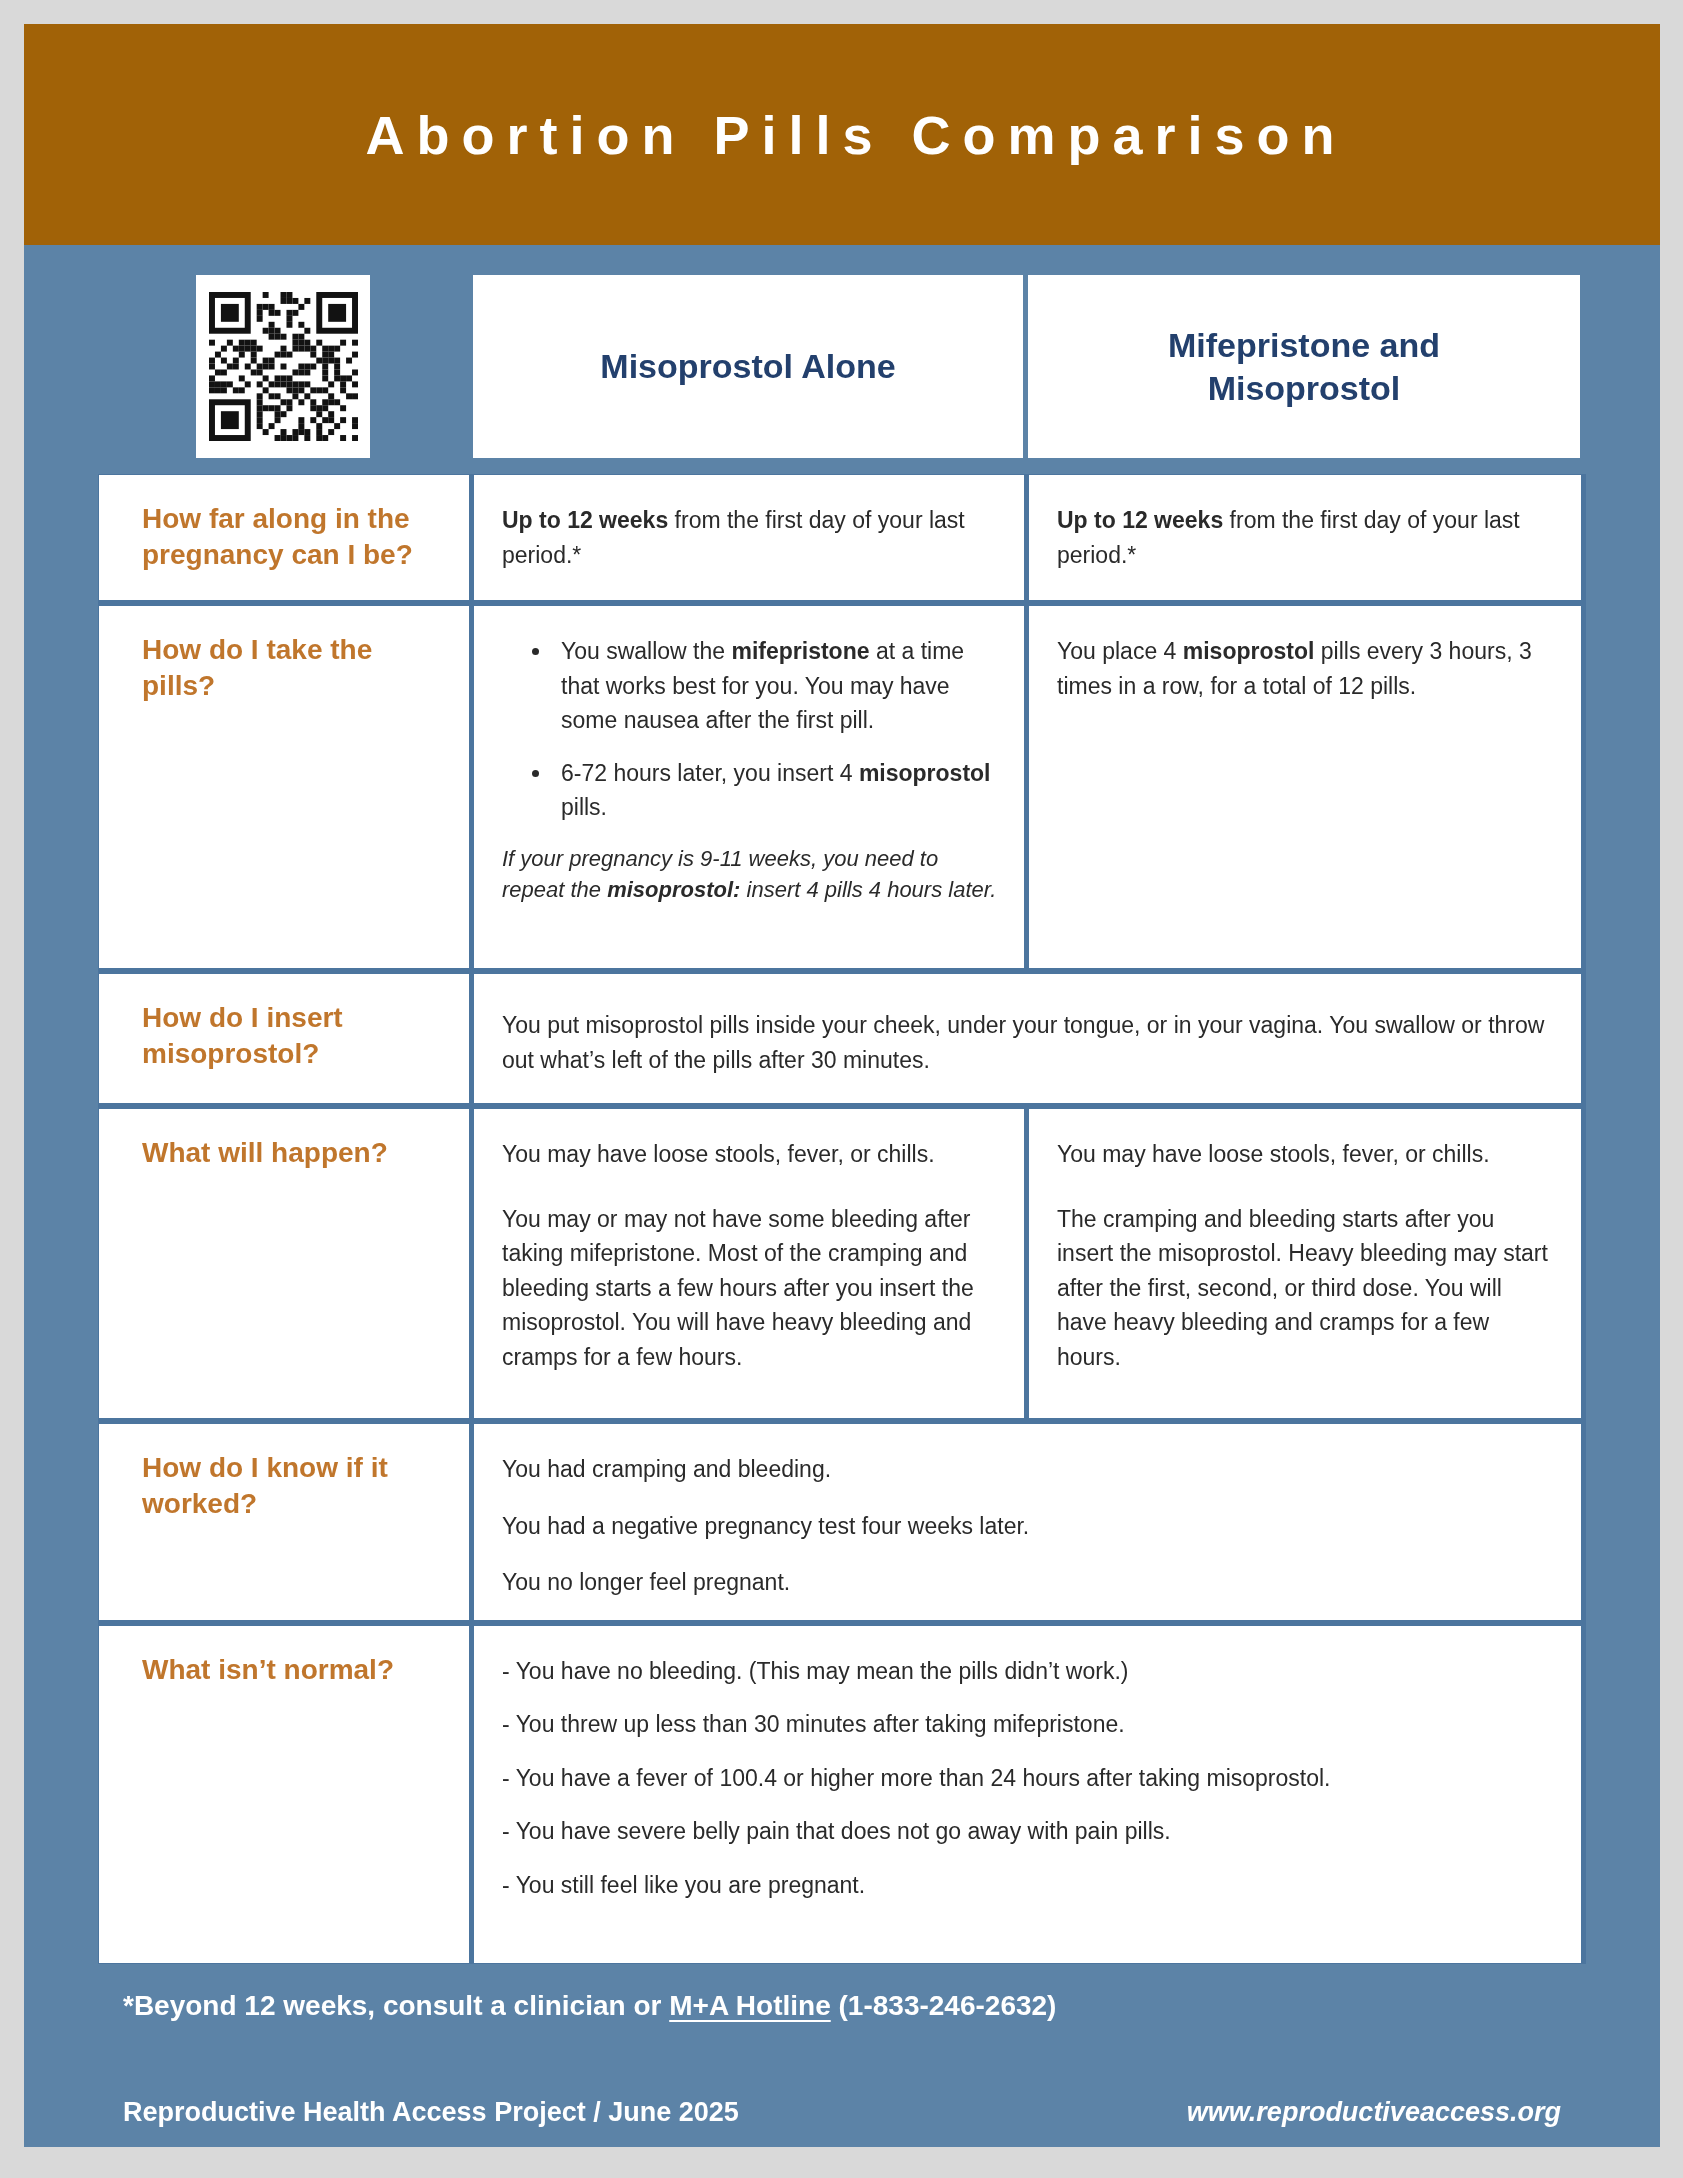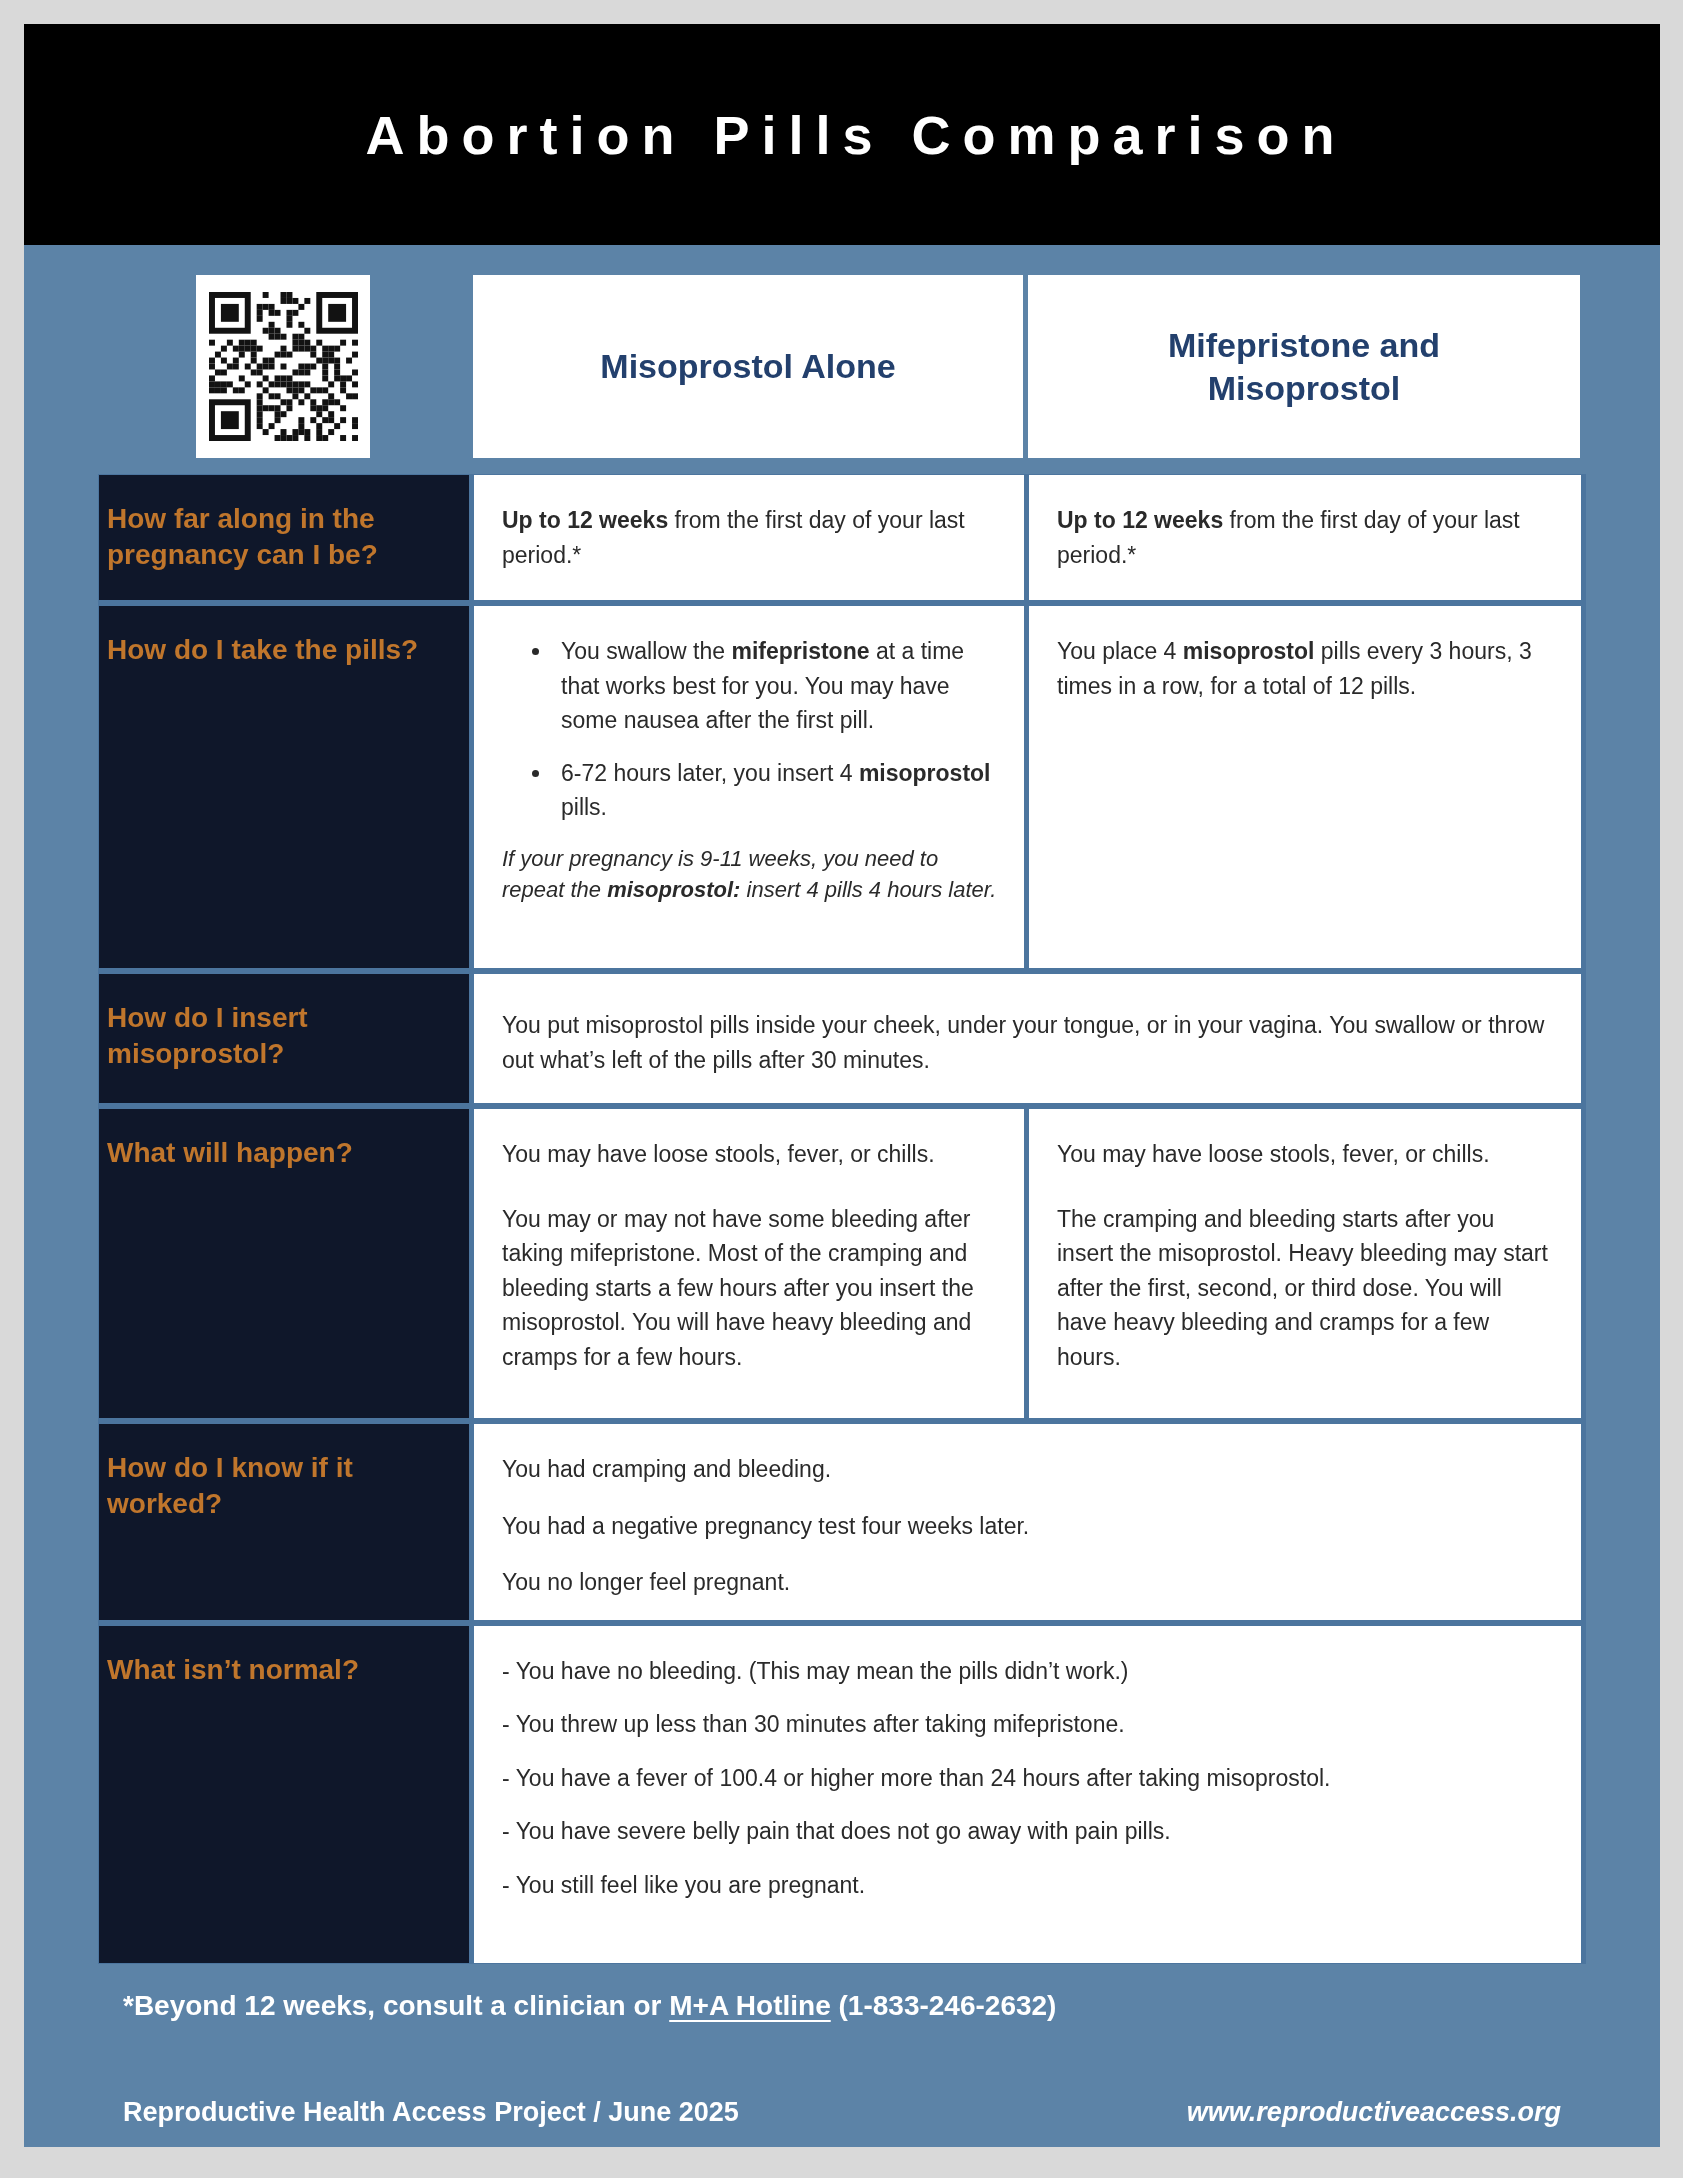--- a/index.html
+++ b/index.html
@@ -7,21 +7,21 @@
   .page {
     position:relative; width:1683px; height:2178px;
     background:#D9D9D9; overflow:hidden;
     font-family:"Liberation Sans", sans-serif;
   }
   .sheet {
     position:absolute; left:24px; top:24px; width:1636px; height:2123px;
     background:#5C83A7;
   }
   .title-band {
-    height:221px; background:#000000;
+    height:221px; background:#a16207;
     display:flex; align-items:center; justify-content:center;padding-left:28px;
   }
   .title {
     color:#FFFFFF; font-weight:bold; font-size:54px; letter-spacing:12px;
     text-align:center;
   }
   .content { padding:0 74px; }
 
   .head-row {
     display:grid; grid-template-columns:370px 550px 552px; column-gap:5px;
@@ -38,21 +38,21 @@
   }
 
   .grid {
     display:grid; grid-template-columns:370px 550px 552px;
     grid-template-rows:minmax(125px,auto) minmax(362px,auto) minmax(129px,auto)
                        minmax(309px,auto) minmax(188px,auto) minmax(337px,auto);
     gap:6px 5px;
     background:#4C759E; border:1px solid #4C759E;
   }
   .cell { background:#FFFFFF; padding:28px 26px 20px 28px; }
-  .label-cell { background:#0f172a; padding:26px 20px 20px 8px; }
+  .label-cell { background:#ffffff; padding:26px 20px 20px 43px; }
   .label {
     color:#C0762C; font-weight:bold; font-size:28px; line-height:1.3;
   }
   .span2 { grid-column:2 / 4; }
   .vcenter { display:flex; flex-direction:column; justify-content:center; }
 
   .body-text { color:#2A2A2A; font-size:23px; line-height:1.5; }
   .body-text p { margin-bottom:30px; }
   .body-text p:last-child { margin-bottom:0; }
   .b { font-weight:bold; }

